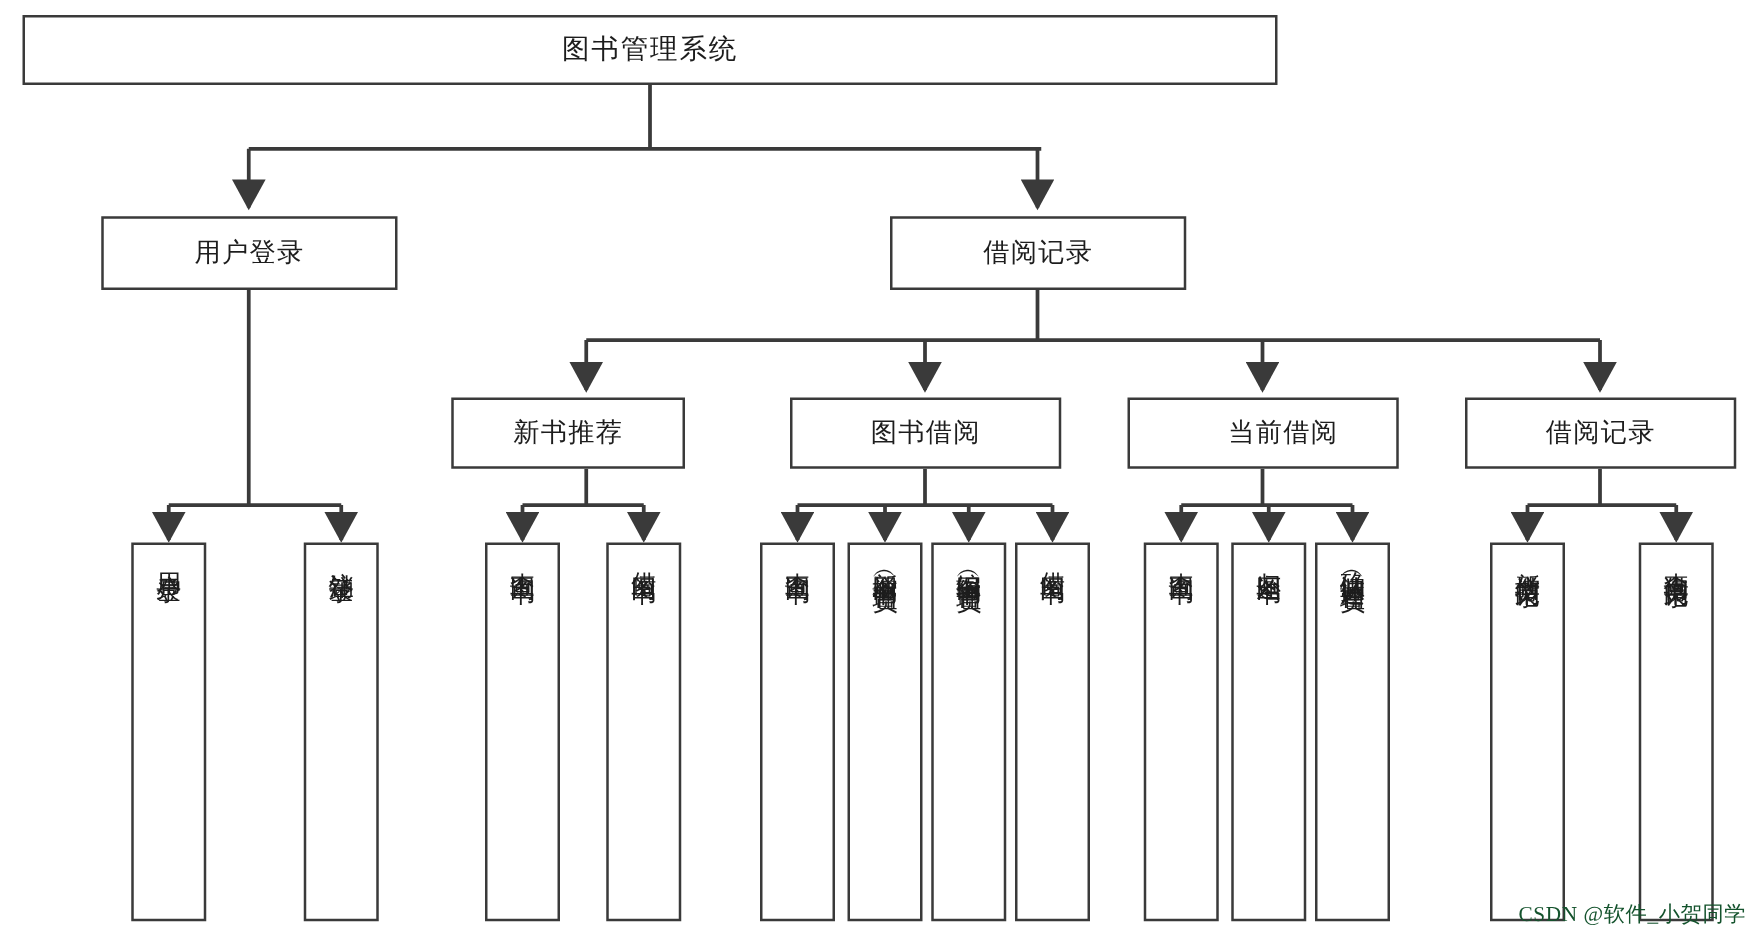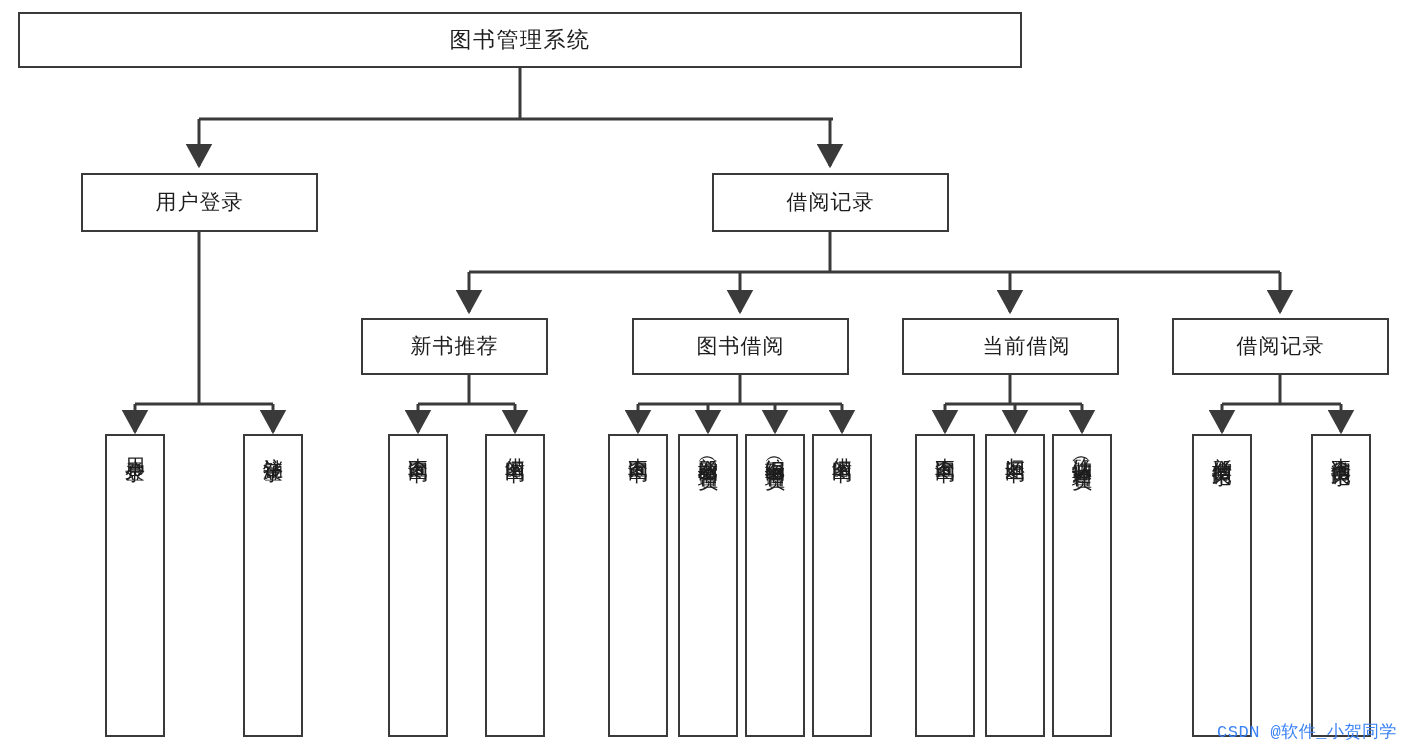--- a/index.html
+++ b/index.html
@@ -65,24 +65,24 @@
     font-size: 20px;
     letter-spacing: 2px;
     line-height: 1.05;
     white-space: nowrap;
   }
   #watermark {
     position: absolute;
     right: 8px;
     bottom: 4px;
     font-size: 17px;
-    color: #3b82f6;
+    color: #14532d;
     letter-spacing: 0.5px;
     white-space: nowrap;
-    font-family: Liberation Mono, monospace;
+    font-family: Liberation Serif, serif;
   }
 </style>
 </head>
 <body>
 
 <div id="diagram-root">
 
   <svg class="wires" viewBox="0 0 1405 747">
     <defs>
       <marker id="arrow" viewBox="0 0 12 12" refX="10" refY="6" markerWidth="9" markerHeight="9" orient="auto-start-reverse">

